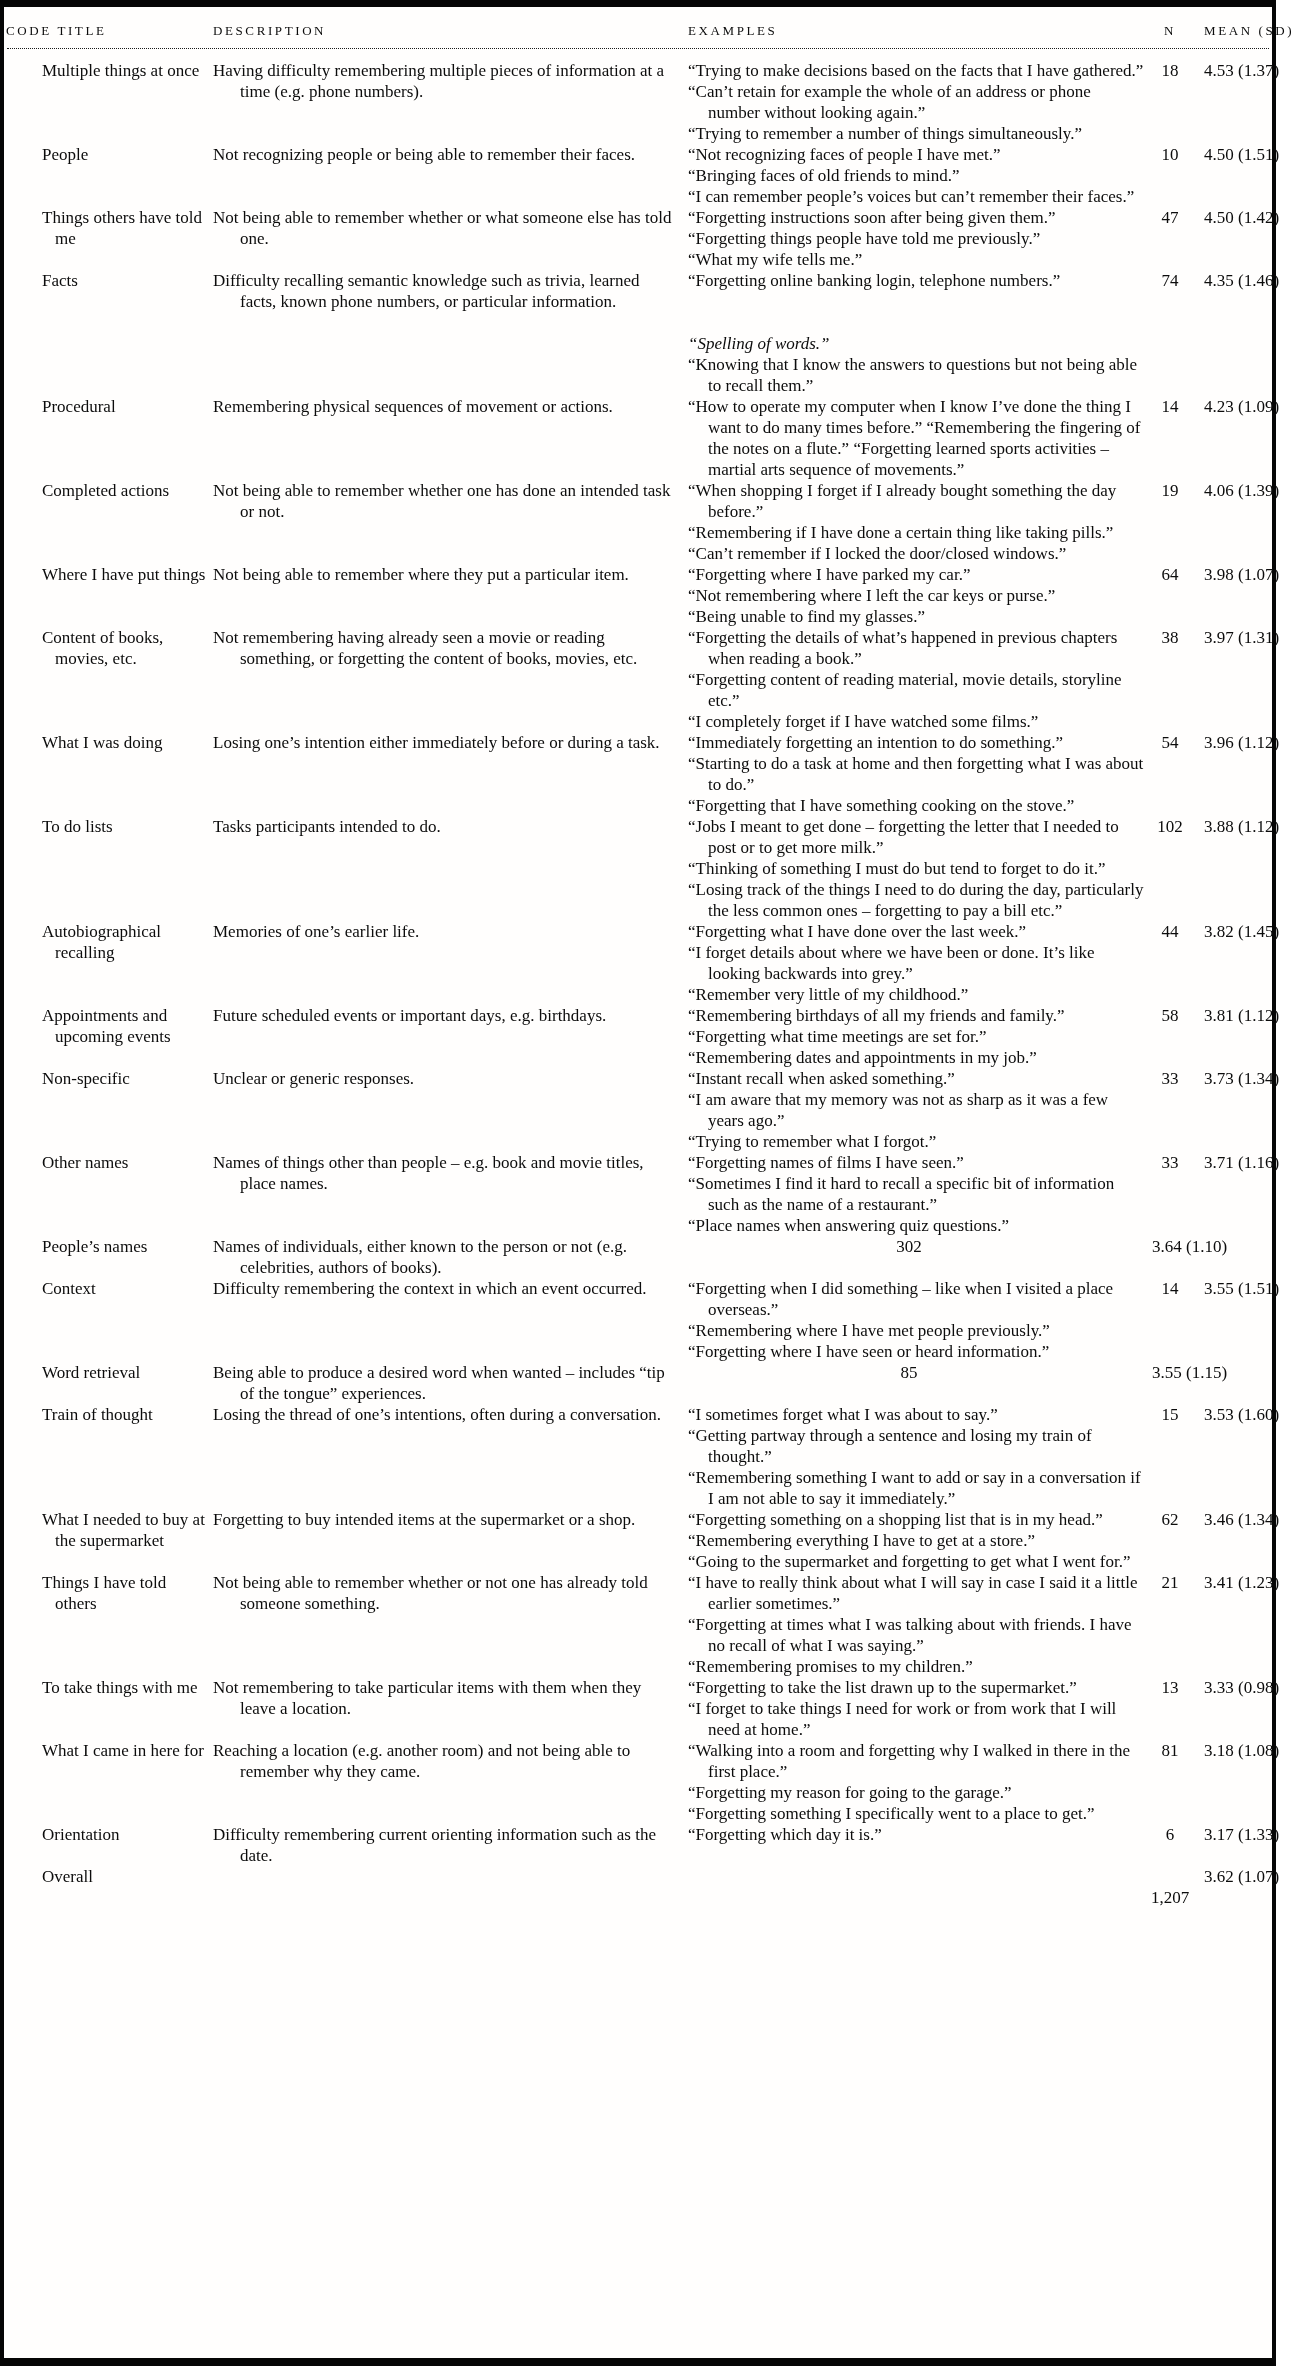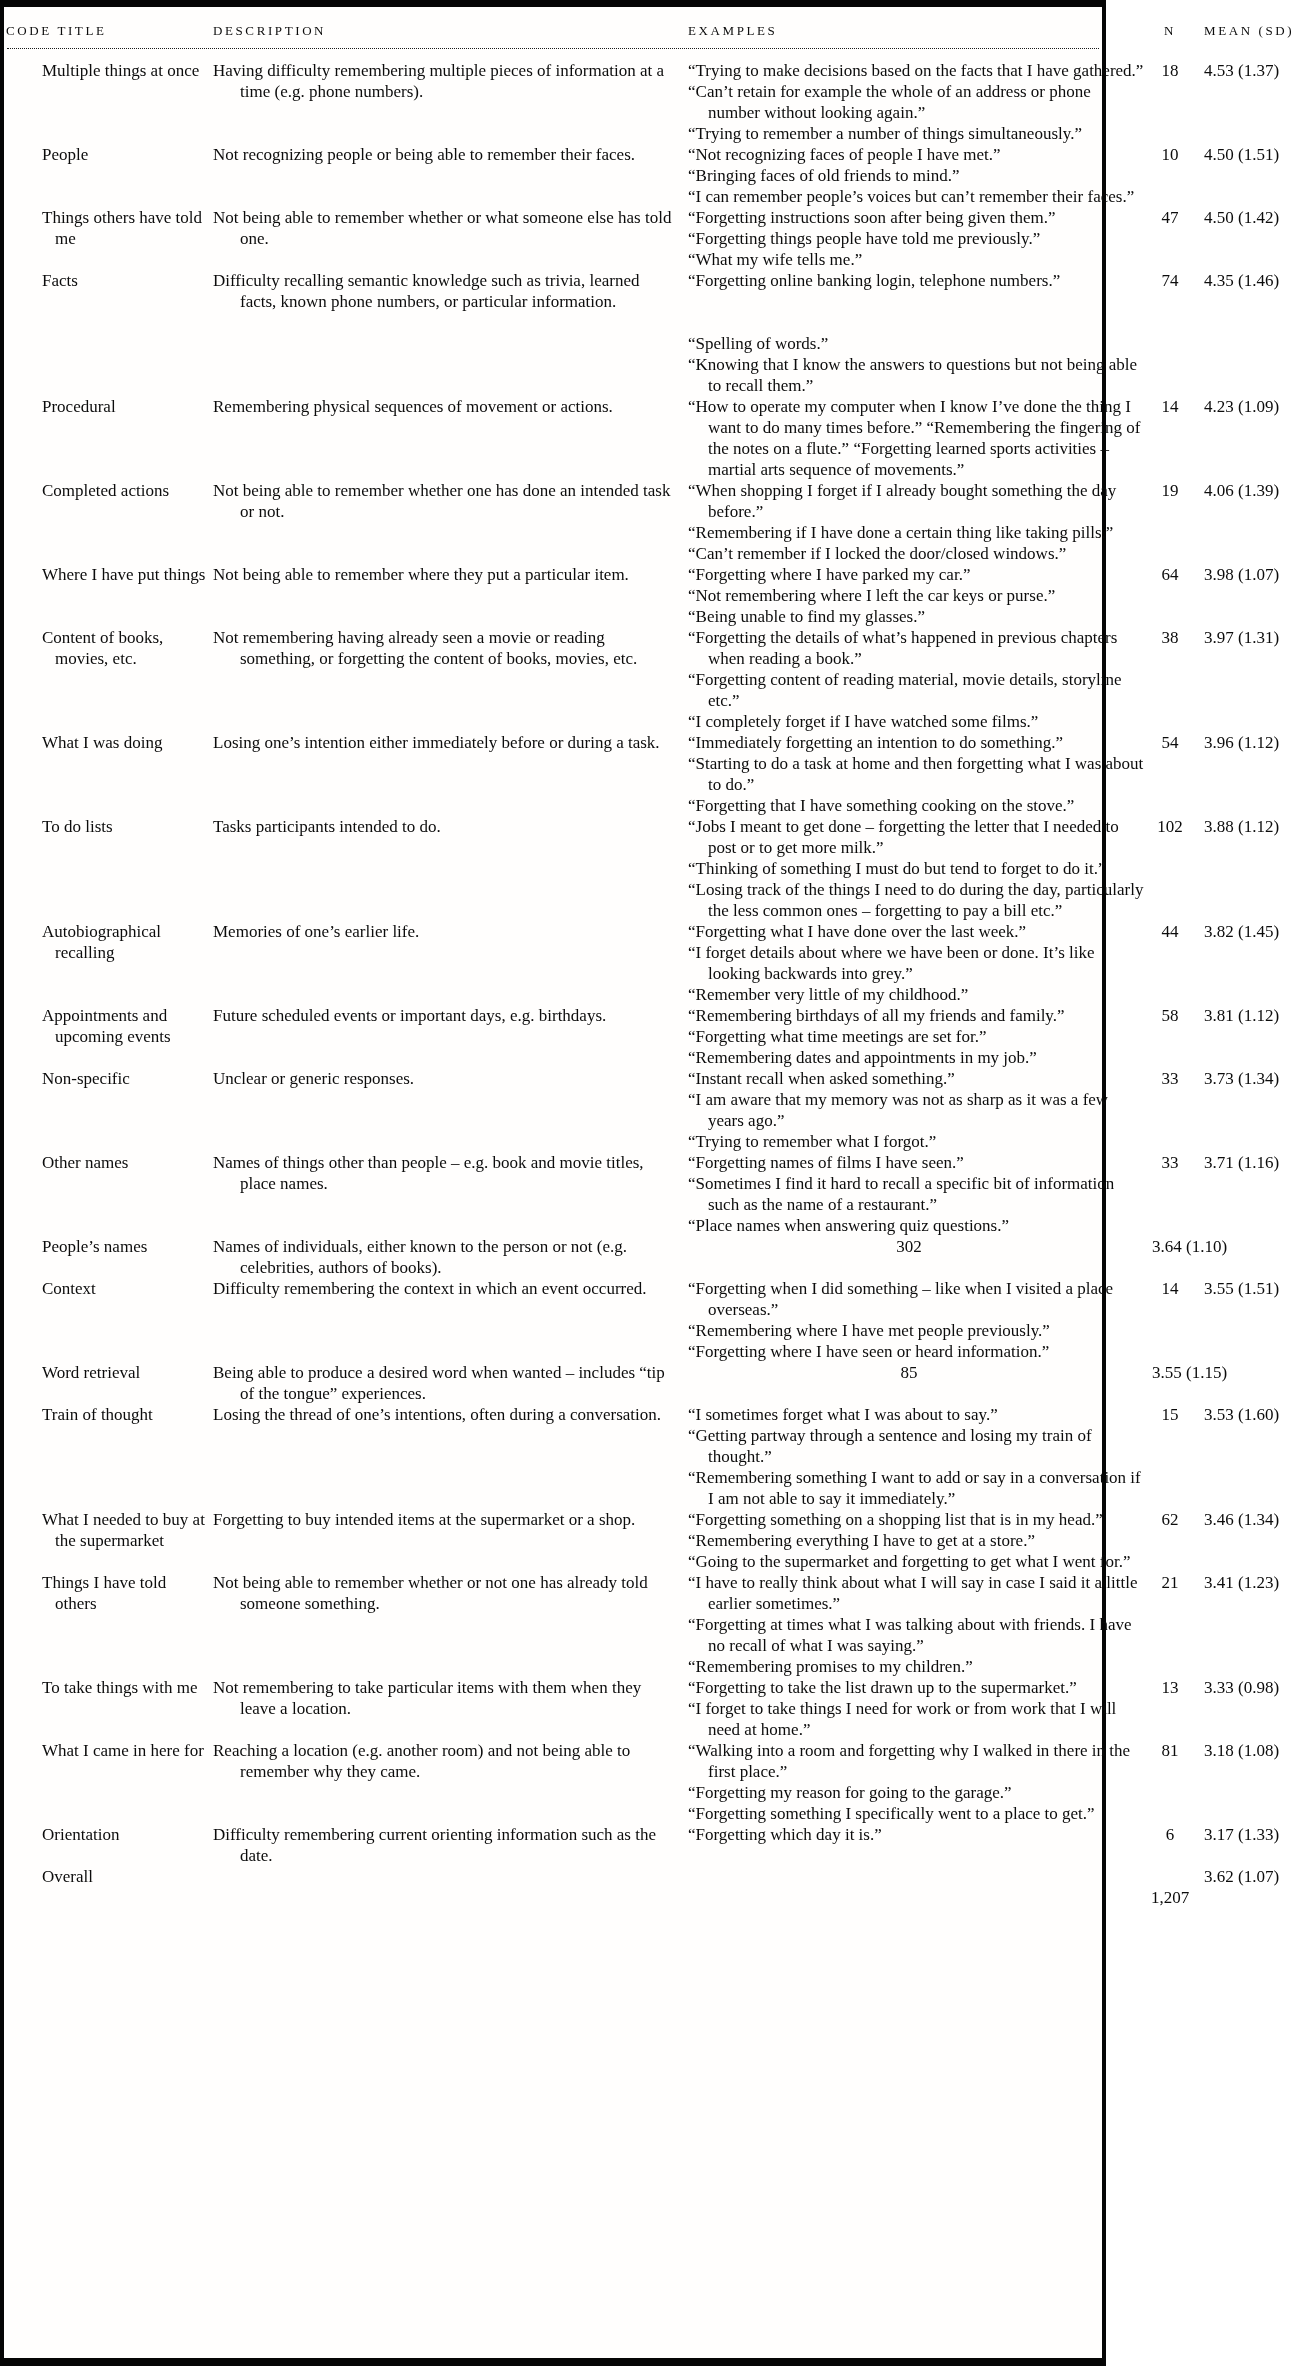--- a/index.html
+++ b/index.html
@@ -1,18 +1,18 @@
 <!DOCTYPE html>
 <html><head>
 <meta charset="utf-8">
 <style>
   html,body { margin:0; padding:0; background:#ffffff; }
   .page {
     position:relative;
-    width:1106px;
+    width:1276px;
     min-height:2366px;
     box-sizing:border-box;
     background:#fffefd;
     border:4px solid #050505;
     border-top-width:7px;
     border-bottom-width:8px;
     font-family:"Liberation Serif", serif;
     font-size:17px;
     line-height:21px;
     color:#0c0c0c;
@@ -51,21 +51,21 @@
     padding-left:34px;  
     text-indent:-27px;
     max-width:468px;
   }
   .cell-ex { box-sizing:border-box; padding-left:14px; }
   .example {
     padding-left:20px;
     text-indent:-20px;
   }
   .example.gap1 { }
-  .example.gap2 { margin-top:42px; }
+  .example.gap2 { margin-top:42px;font-style:italic; }
   .cell-n { text-align:center; }
   .cell-mean { padding-left:8px; white-space:nowrap; }
   .n-spacer { height:21px; }
 </style>
 </head>
 <body>
 
 <div class="page">
 
   <div class="grid header-row">

